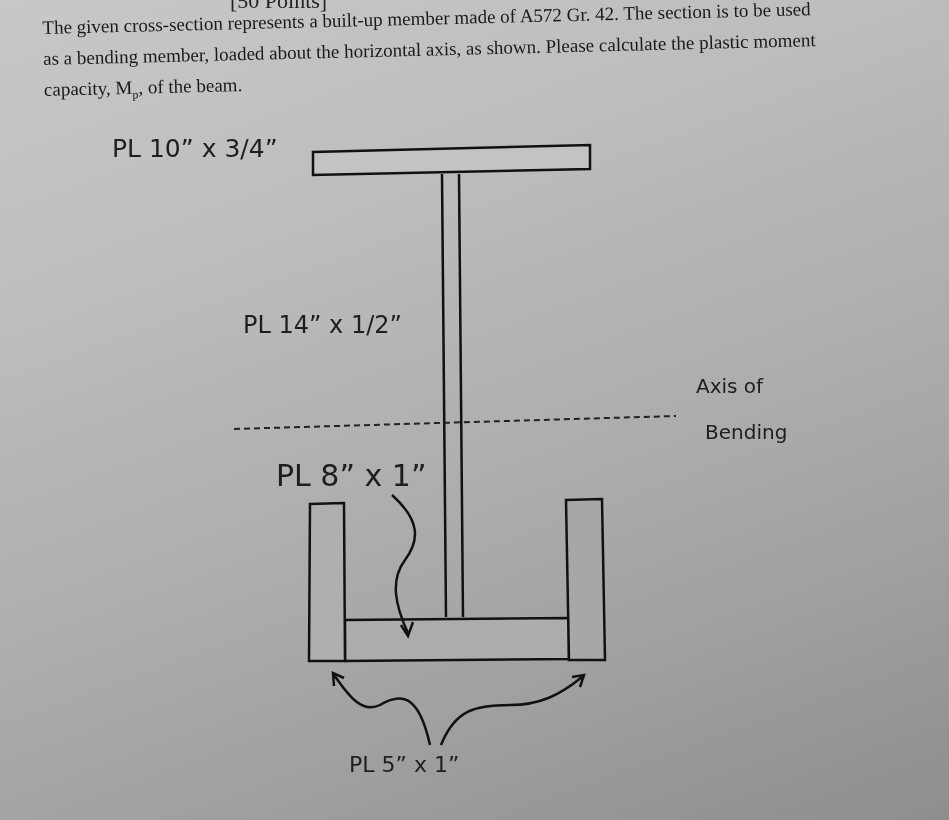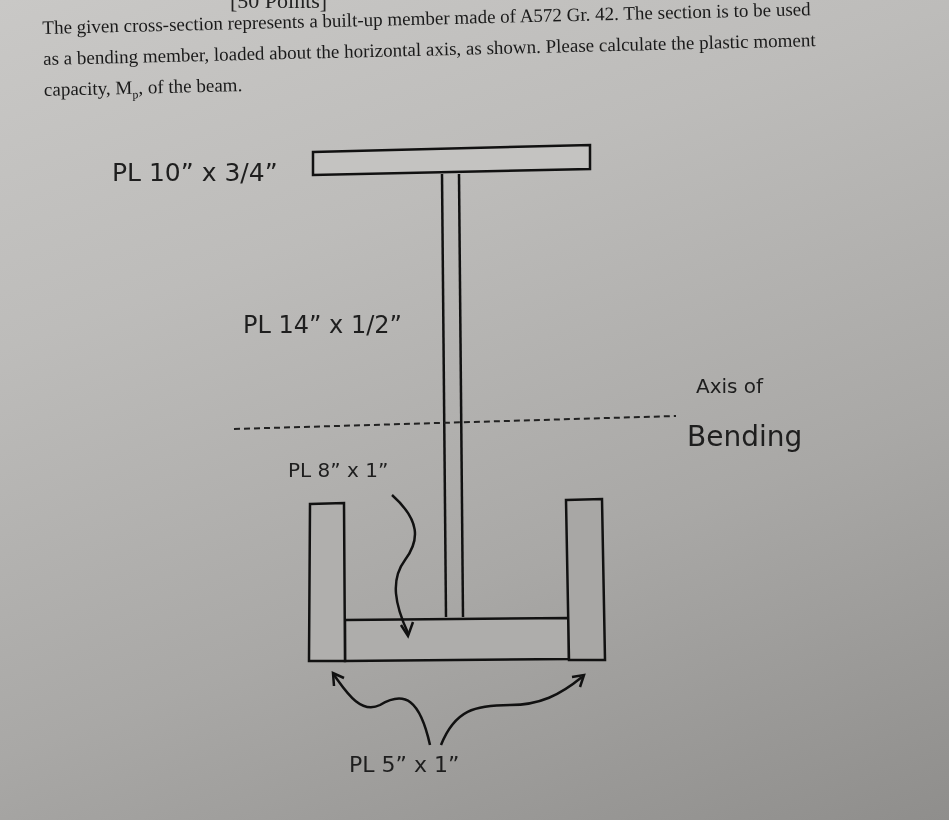--- a/index.html
+++ b/index.html
@@ -54,18 +54,18 @@
 
   <path d="M392,495 C420,520 420,540 405,560 C390,580 395,605 408,633" fill="none" stroke="#111" stroke-width="2.5"></path>
   <path d="M401,625 L408,636 L413,622" fill="none" stroke="#111" stroke-width="2.5"></path>
 
   <path d="M430,745 C420,700 405,690 380,705 C360,715 345,690 334,675" fill="none" stroke="#111" stroke-width="2.5"></path>
   <path d="M334,686 L333,673 L344,678" fill="none" stroke="#111" stroke-width="2.5"></path>
   <path d="M441,745 C455,710 475,705 510,705 C540,705 560,695 582,677" fill="none" stroke="#111" stroke-width="2.5"></path>
   <path d="M572,677 L584,675 L580,687" fill="none" stroke="#111" stroke-width="2.5"></path>
 </svg>
 
-<div class="lbl" style="left:112px;top:158px;font-size:25px;">PL 10” x 3/4”</div>
+<div class="lbl" style="left:112px;top:134px;font-size:25px;">PL 10” x 3/4”</div>
 <div class="lbl" style="left:243px;top:311px;font-size:24px;text-align:right;">PL 14” x 1/2”</div>
-<div class="lbl" style="left:288px;top:458px;font-size:20px;">PL 8” x 1”</div>
+<div class="lbl" style="left:276px;top:458px;font-size:30px;">PL 8” x 1”</div>
 <div class="lbl" style="left:349px;top:752px;font-size:22px;">PL 5” x 1”</div>
 <div class="lbl" style="left:696px;top:374px;font-size:20px;">Axis of</div>
-<div class="lbl" style="left:687px;top:420px;font-size:28px;">Bending</div>
+<div class="lbl" style="left:705px;top:420px;font-size:20px;">Bending</div>
 
 </body></html>

